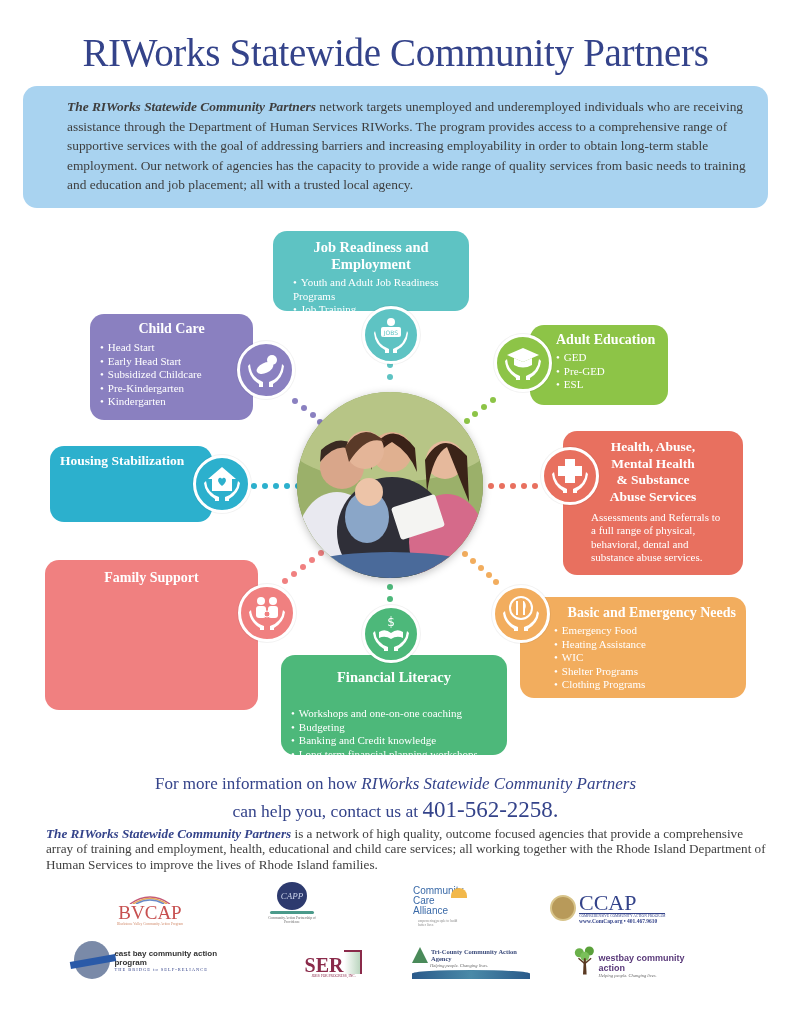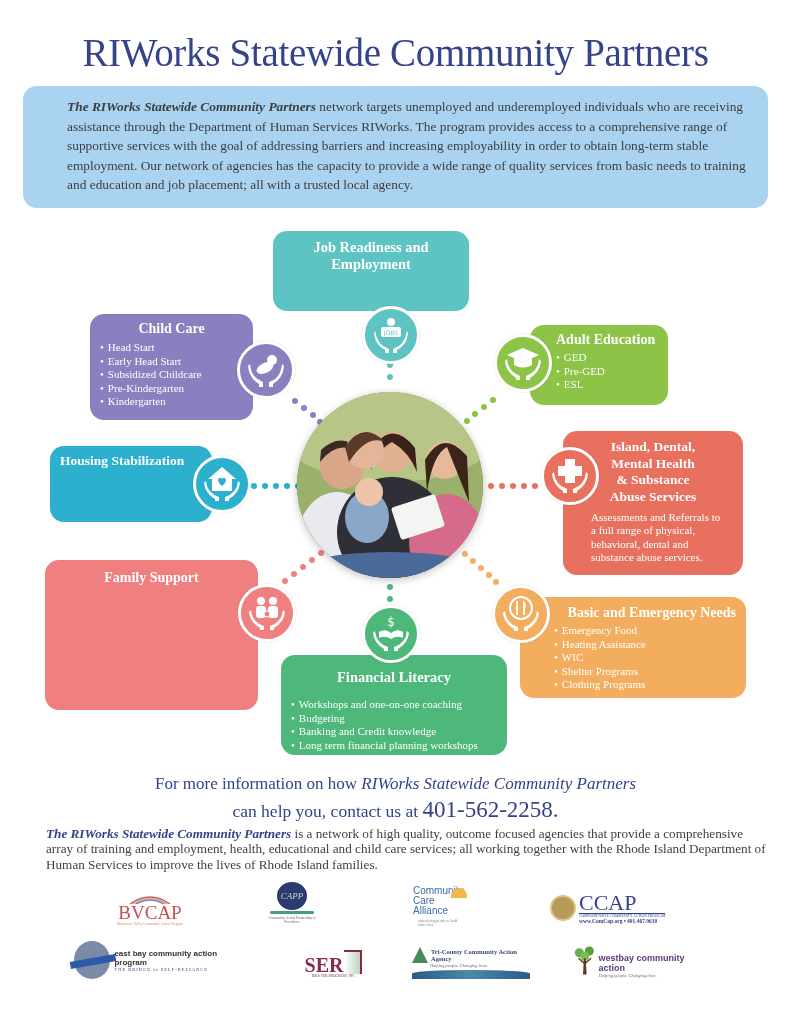--- a/index.html
+++ b/index.html
@@ -124,20 +124,25 @@
     <path d="M128 68 Q146 36 170 64 L172 110 Q160 80 150 55 Q136 62 130 100 Z" fill="#3b2418"></path>
     <ellipse cx="70" cy="125" rx="22" ry="26" fill="#8aa6c8"></ellipse>
     <circle cx="72" cy="100" r="14" fill="#edc4a8"></circle>
     <rect x="98" y="108" width="46" height="34" rx="3" fill="#f4f4f2" transform="rotate(-18 121 125)"></rect>
     <ellipse cx="93" cy="180" rx="95" ry="20" fill="#4a6a9a"></ellipse>
   </svg>
 </div>
 
 <div class="box" style="left:273px;top:231px;width:196px;height:80px;background:#5ec3c3;padding-top:8px;">
   <h3 style="font-size:14.5px;">Job Readiness and Employment</h3>
+  <ul style="padding-left:10px;">
+    <li>Youth and Adult Job Readiness Programs</li>
+    <li>Job Training</li>
+    <li>Youth Summer Employment Programs</li>
+  </ul>
 </div>
 <div class="icon-circle" style="left:362px;top:306px;background:#5ec3c3;">
   <svg viewBox="0 0 40 40">
     <circle cx="20" cy="7" r="4" fill="#fff"></circle>
     <rect x="10" y="12" width="20" height="10" rx="2" fill="#fff"></rect>
     <text x="20" y="20" font-size="6" text-anchor="middle" fill="#5ec3c3" font-family="DejaVu Sans, sans-serif">JOBS</text>
     <path d="M4 16 Q6 30 18 34 L18 38 L14 38 L14 35 Q4 30 3 18 Z" fill="#fff"></path>
     <path d="M36 16 Q34 30 22 34 L22 38 L26 38 L26 35 Q36 30 37 18 Z" fill="#fff"></path>
   </svg>
 </div>
@@ -185,21 +190,21 @@
   <svg viewBox="0 0 40 40">
     <polygon points="20,3 34,15 30,15 30,27 10,27 10,15 6,15" fill="#fff"></polygon>
     <path d="M20 22 Q14 17 17 14 Q19 13 20 15 Q21 13 23 14 Q26 17 20 22 Z" fill="#2cb0cd"></path>
     <path d="M4 17 Q5 29 17 33 L17 37 L13 37 L13 35 Q3 29 2 19 Z" fill="#fff"></path>
     <path d="M36 17 Q35 29 23 33 L23 37 L27 37 L27 35 Q37 29 38 19 Z" fill="#fff"></path>
   </svg>
 </div>
 
 <div class="box" style="left:563px;top:431px;width:180px;height:144px;background:#e8705f;padding-top:8px;">
   <h3 style="font-size:13.5px;line-height:16.5px;margin-bottom:6px;">
-    <span style="display:block">Island, Dental,</span>
+    <span style="display:block">Health, Abuse,</span>
     <span style="display:block">Mental Health</span>
     <span style="display:block">&amp; Substance</span>
     <span style="display:block">Abuse Services</span>
   </h3>
   <p style="padding:0 8px 0 18px;">Assessments and Referrals to a full range of physical, behavioral, dental and substance abuse services.</p>
 </div>
 <div class="icon-circle" style="left:541px;top:447px;background:#e8705f;">
   <svg viewBox="0 0 40 40">
     <path d="M15 3 L25 3 L25 10 L32 10 L32 20 L25 20 L25 27 L15 27 L15 20 L8 20 L8 10 L15 10 Z" fill="#fff"></path>
     <path d="M4 16 Q5 29 17 33 L17 37 L13 37 L13 35 Q3 29 2 18 Z" fill="#fff"></path>
@@ -216,21 +221,21 @@
     <circle cx="26" cy="8" r="4" fill="#fff"></circle>
     <rect x="9" y="13" width="10" height="12" rx="3" fill="#fff"></rect>
     <rect x="21" y="13" width="10" height="12" rx="3" fill="#fff"></rect>
     <circle cx="20" cy="21" r="3" fill="#f08080" stroke="#fff" stroke-width="1"></circle>
     <path d="M4 17 Q5 29 17 33 L17 37 L13 37 L13 35 Q3 29 2 19 Z" fill="#fff"></path>
     <path d="M36 17 Q35 29 23 33 L23 37 L27 37 L27 35 Q37 29 38 19 Z" fill="#fff"></path>
   </svg>
 </div>
 
 <div class="box" style="left:281px;top:655px;width:226px;height:100px;background:#4db87a;padding-top:14px;">
-  <h3 style="font-size:14.5px;margin-bottom:12px;">Financial Literacy</h3>
+  <h3 style="font-size:14.5px;margin-bottom:21px;">Financial Literacy</h3>
   <ul>
     <li>Workshops and one-on-one coaching</li>
     <li>Budgeting</li>
     <li>Banking and Credit knowledge</li>
     <li>Long term financial planning workshops</li>
   </ul>
 </div>
 <div class="icon-circle" style="left:362px;top:605px;background:#4db87a;">
   <svg viewBox="0 0 40 40">
     <text x="20" y="12" font-size="12" text-anchor="middle" fill="#fff" font-family="DejaVu Sans, sans-serif">$</text>

